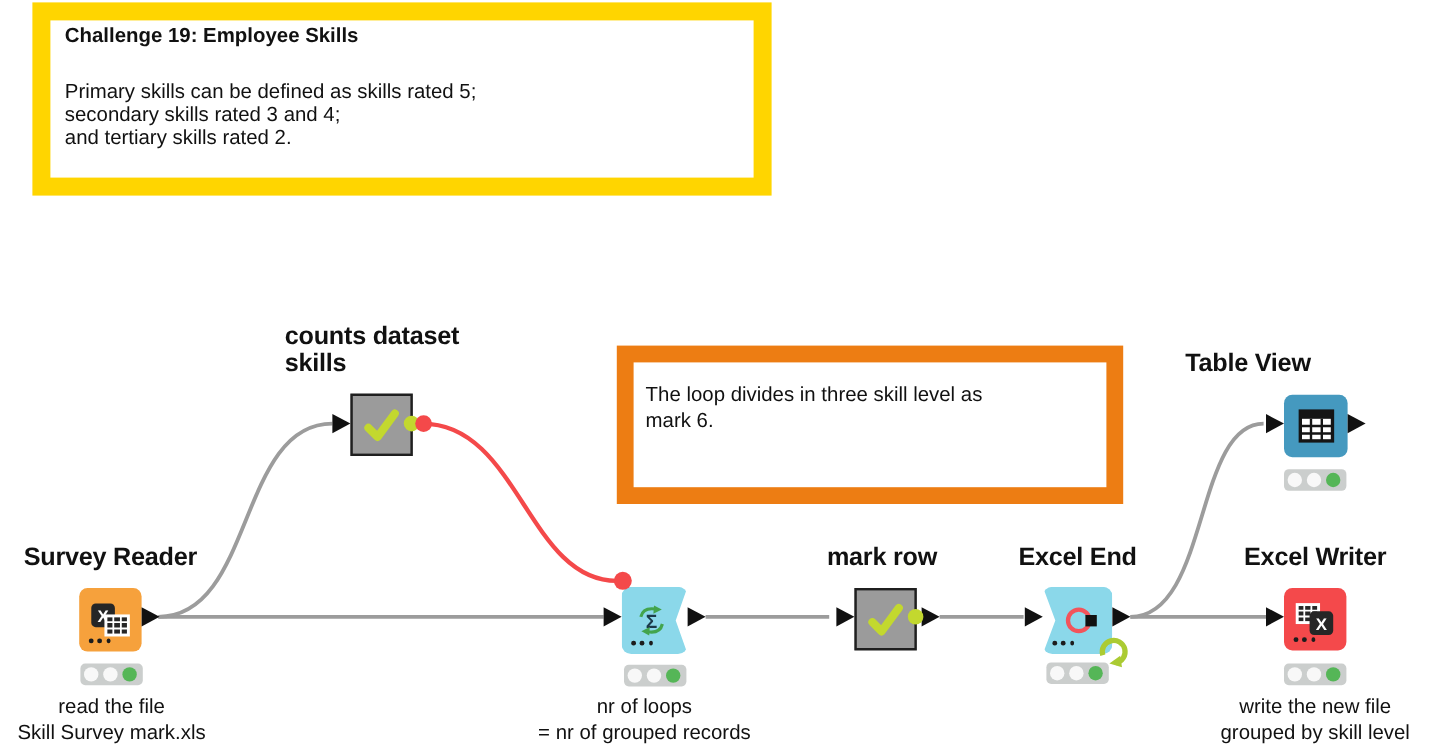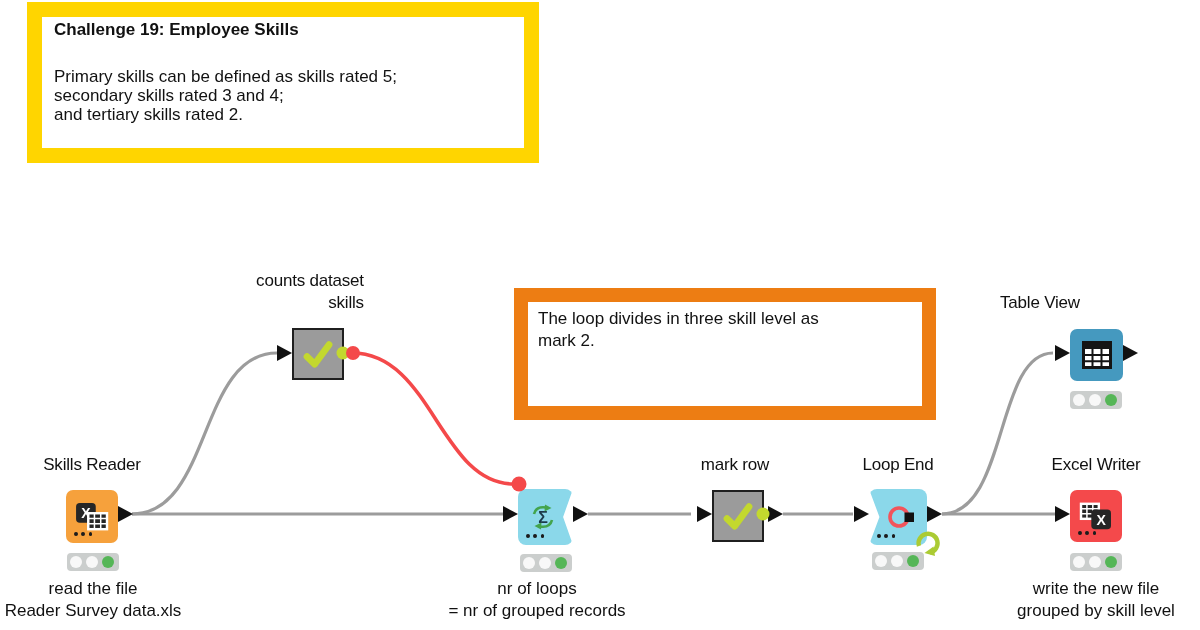--- a/index.html
+++ b/index.html
@@ -4,24 +4,24 @@
 <style>
   html,body{margin:0;padding:0;background:#fff;}
   #canvas{position:relative;width:1200px;height:630px;background:#fff;overflow:hidden;
           font-family:"Liberation Sans",sans-serif;color:#111;}
   
   .annotation{position:absolute;background:#fff;box-sizing:border-box;}
   .annotation.yellow{border:15px solid #FFD500;}
   .annotation.orange{border:14px solid #ED7D13;}
   .ann-inner{padding:3px 12px;font-size:17px;line-height:19px;}
   .ann-title{font-weight:bold;margin-bottom:28px;}
-  .annotation.orange .ann-inner{padding:6px 10px;line-height:22px;}
-  
-  .title{position:absolute;transform:translateX(-50%);font-weight:normal;font-size:17px;
-         white-space:nowrap;text-align:right;line-height:22px;letter-spacing:-0.2px;}
+  .annotation.orange .ann-inner{padding:16px 10px;line-height:22px;}
+  
+  .title{position:absolute;transform:translateX(-50%);font-weight:bold;font-size:21px;
+         white-space:nowrap;text-align:left;line-height:22px;letter-spacing:-0.2px;}
   .caption{position:absolute;transform:translateX(-50%);font-size:17px;line-height:22px;
            white-space:nowrap;text-align:center;}
   
   .node{position:absolute;display:flex;align-items:center;justify-content:center;box-sizing:border-box;}
   .node.rounded{border-radius:7px;}
   .node.orange{background:#F6A13C;}
   .node.red{background:#F4494B;}
   .node.blue{background:#4599BF;}
   .node.lblue{background:#8BD8EA;}
   .node.gray{background:#9B9B9B;border:2.5px solid #1F1F1F;}
@@ -36,58 +36,58 @@
   .traffic span.on{background:#55B657;}
   
   #wires{position:absolute;left:0;top:0;pointer-events:none;}
   .badge{position:absolute;}
 </style>
 </head>
 <body>
 
 <div id="canvas">
 
-  <div class="annotation yellow" style="left:27px;top:2px;width:512px;height:161px">
+  <div class="annotation yellow" style="left:27px;top:2px;width:616px;height:161px">
     <div class="ann-inner">
       <div class="ann-title">Challenge 19: Employee Skills</div>
       <div>Primary skills can be defined as skills rated 5;</div>
       <div>secondary skills rated 3 and 4;</div>
       <div>and tertiary skills rated 2.</div>
     </div>
   </div>
 
   <div class="annotation orange" style="left:514px;top:288px;width:422px;height:132px">
     <div class="ann-inner">
       <div>The loop divides in three skill level as</div>
-      <div>mark 2.</div>
+      <div>mark 6.</div>
     </div>
   </div>
 
-  <div class="title" style="left:92px;top:454px">Skills Reader</div>
+  <div class="title" style="left:92px;top:454px">Survey Reader</div>
   <div class="node rounded orange" style="left:66px;top:490px;width:52px;height:53px">
     <svg width="34" height="30" viewBox="0 0 36 32">
       <rect x="1" y="1" width="21" height="21" rx="4" fill="#262626"></rect>
       <text x="11.5" y="17.5" font-size="15" font-weight="bold" fill="#fff" text-anchor="middle" font-family="Liberation Sans, sans-serif">X</text>
       <rect x="14" y="12" width="20" height="17" fill="#262626" stroke="#fff" stroke-width="2.6"></rect>
       <path d="M14 17.6 H34 M14 23.2 H34 M20.6 12 V29 M27.3 12 V29" stroke="#fff" stroke-width="1.6"></path>
     </svg>
     <div class="dots">
         <span></span>
         <span></span>
         <span></span>
       </div>
   </div>
   <div class="traffic" style="left:67px;top:553px">
     <span></span>
       <span></span>
       <span class="on"></span>
   </div>
   <div class="caption" style="left:93px;top:578px">
     <div>read the file</div>
-    <div>Reader Survey data.xls</div>
+    <div>Skill Survey mark.xls</div>
   </div>
 
   <div class="title" style="left:310px;top:270px">
     <div>counts dataset</div>
     <div>skills</div>
   </div>
   <div class="node gray" style="left:292px;top:328px;width:52px;height:52px">
     <svg width="44" height="44" viewBox="0 0 52 52">
       <path d="M13 29 L22 38 L39 15" stroke="#C3D82E" stroke-width="8" fill="none" stroke-linecap="round" stroke-linejoin="round"></path>
     </svg>
@@ -117,21 +117,21 @@
     <div>= nr of grouped records</div>
   </div>
 
   <div class="title" style="left:735px;top:454px">mark row</div>
   <div class="node gray" style="left:712px;top:490px;width:52px;height:52px">
     <svg width="44" height="44" viewBox="0 0 52 52">
       <path d="M13 29 L22 38 L39 15" stroke="#C3D82E" stroke-width="8" fill="none" stroke-linecap="round" stroke-linejoin="round"></path>
     </svg>
   </div>
 
-  <div class="title" style="left:898px;top:454px">Loop End</div>
+  <div class="title" style="left:898px;top:454px">Excel End</div>
   <div class="node lblue loop-end" style="left:869px;top:489px;width:58px;height:56px">
     <svg width="32" height="27" viewBox="0 0 32 27" style="margin-left:8px">
       <circle cx="13" cy="13" r="9" stroke="#F2545B" stroke-width="3.6" fill="none"></circle>
       <rect x="18.5" y="8.5" width="9.5" height="9.5" fill="#111"></rect>
     </svg>
     <div class="dots">
         <span></span>
         <span></span>
         <span></span>
       </div>

